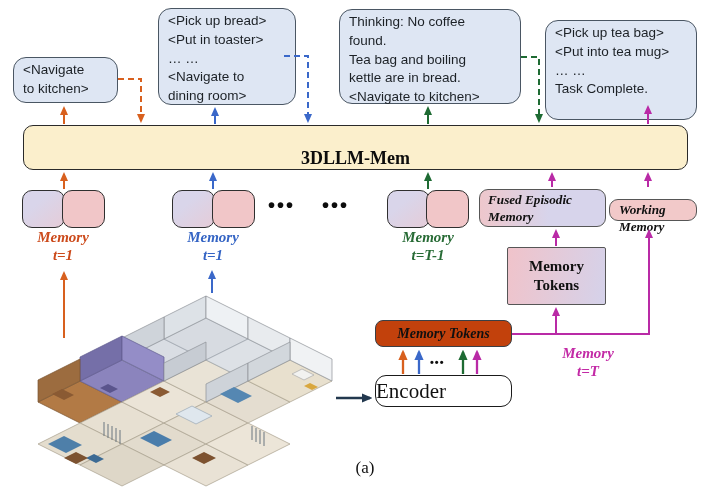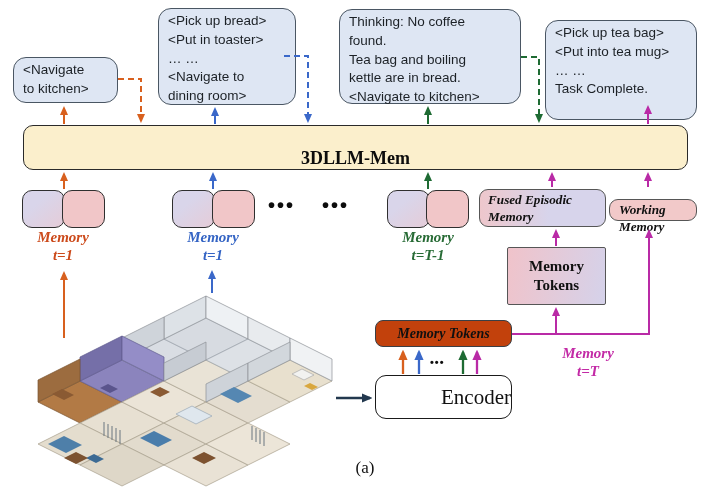--- a/index.html
+++ b/index.html
@@ -29,23 +29,23 @@
          background:linear-gradient(90deg,#eec7cc 0%,#d7d4eb 55%);}
   .working{left:609px;top:199px;width:88px;height:22px;border-radius:9px;padding:2px 12px 0 9px;
          background:#f2c9c9;}
   .fusion{left:507px;top:247px;width:99px;height:58px;border-radius:2px;
          background:linear-gradient(100deg,#f0c3ca 0%,#d5d2ea 100%);
          display:flex;flex-direction:column;align-items:center;justify-content:center;
          font:bold 15px/19px "Liberation Serif",serif;font-style:normal;}
   .tokens{left:375px;top:320px;width:137px;height:27px;border-radius:8px;background:#c2410c;
          border:1.4px solid #3a3f45;display:flex;align-items:center;justify-content:center;
          font:bold italic 14px "Liberation Serif",serif;}
-  .encoder{position:absolute;box-sizing:border-box;left:375px;top:375px;width:137px;height:44px;
+  .encoder{position:absolute;box-sizing:border-box;left:375px;top:375px;width:137px;height:32px;
          background:#ffffff;border:1.6px solid #1a1a1a;border-radius:11px;z-index:2;
-         display:flex;align-items:center;justify-content:flex-end;
+         display:flex;align-items:center;justify-content:flex-start;
          font:21px "Liberation Serif",serif;color:#111;}
   
   .dots{position:absolute;z-index:2;color:#0d0d0d;font-weight:bold;}
   .dots.big{font-size:20px;letter-spacing:2px;}
   .dots.small{font-size:11px;letter-spacing:1px;}
   
   .caption{position:absolute;left:345px;top:458px;width:40px;text-align:center;z-index:2;
            font:17px "Liberation Serif",serif;color:#111;}
   
   #scene{position:absolute;left:8px;top:286px;z-index:1;}

